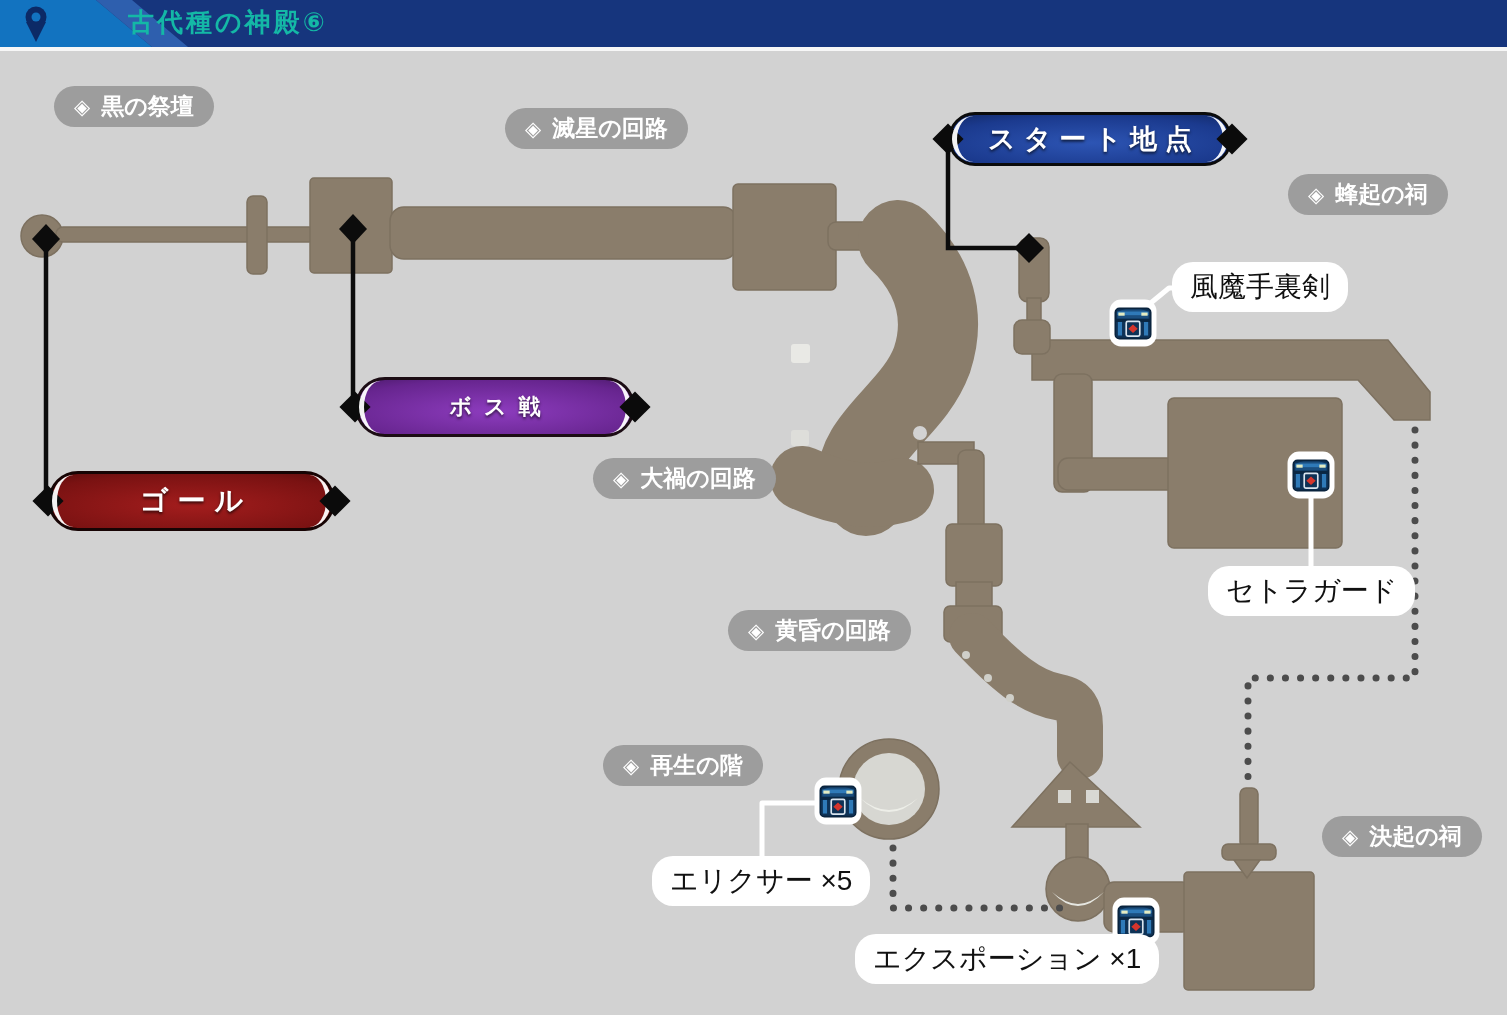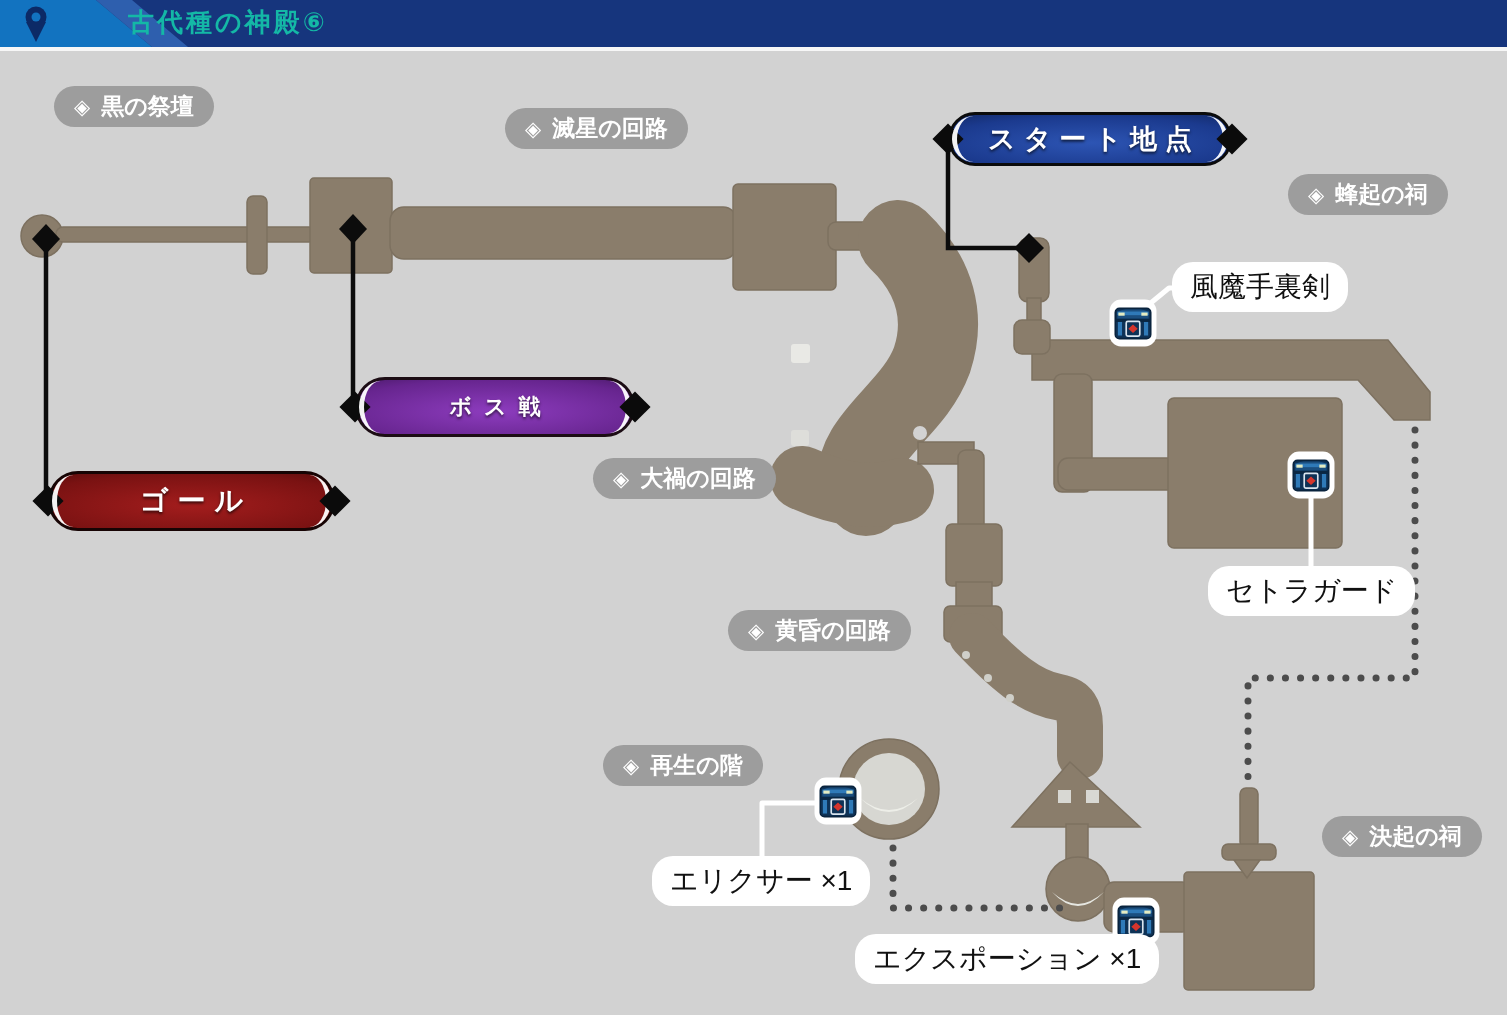--- a/index.html
+++ b/index.html
@@ -262,16 +262,16 @@
       </svg>
   </div>
   <div class="chest" style="left:1112px; top:897px;">
     <svg width="48" height="48" viewBox="0 0 46 46">
         <use href="#chest-sym"></use>
       </svg>
   </div>
 
   <div class="item-label" style="left:1172px; top:262px;">風魔手裏剣</div>
   <div class="item-label" style="left:1208px; top:566px;">セトラガード</div>
-  <div class="item-label" style="left:652px; top:856px;">エリクサー ×1</div>
+  <div class="item-label" style="left:652px; top:856px;">エリクサー ×5</div>
   <div class="item-label" style="left:855px; top:934px;text-align:center;">エクスポーション ×1</div>
 
 </div>
 
 </body></html>

